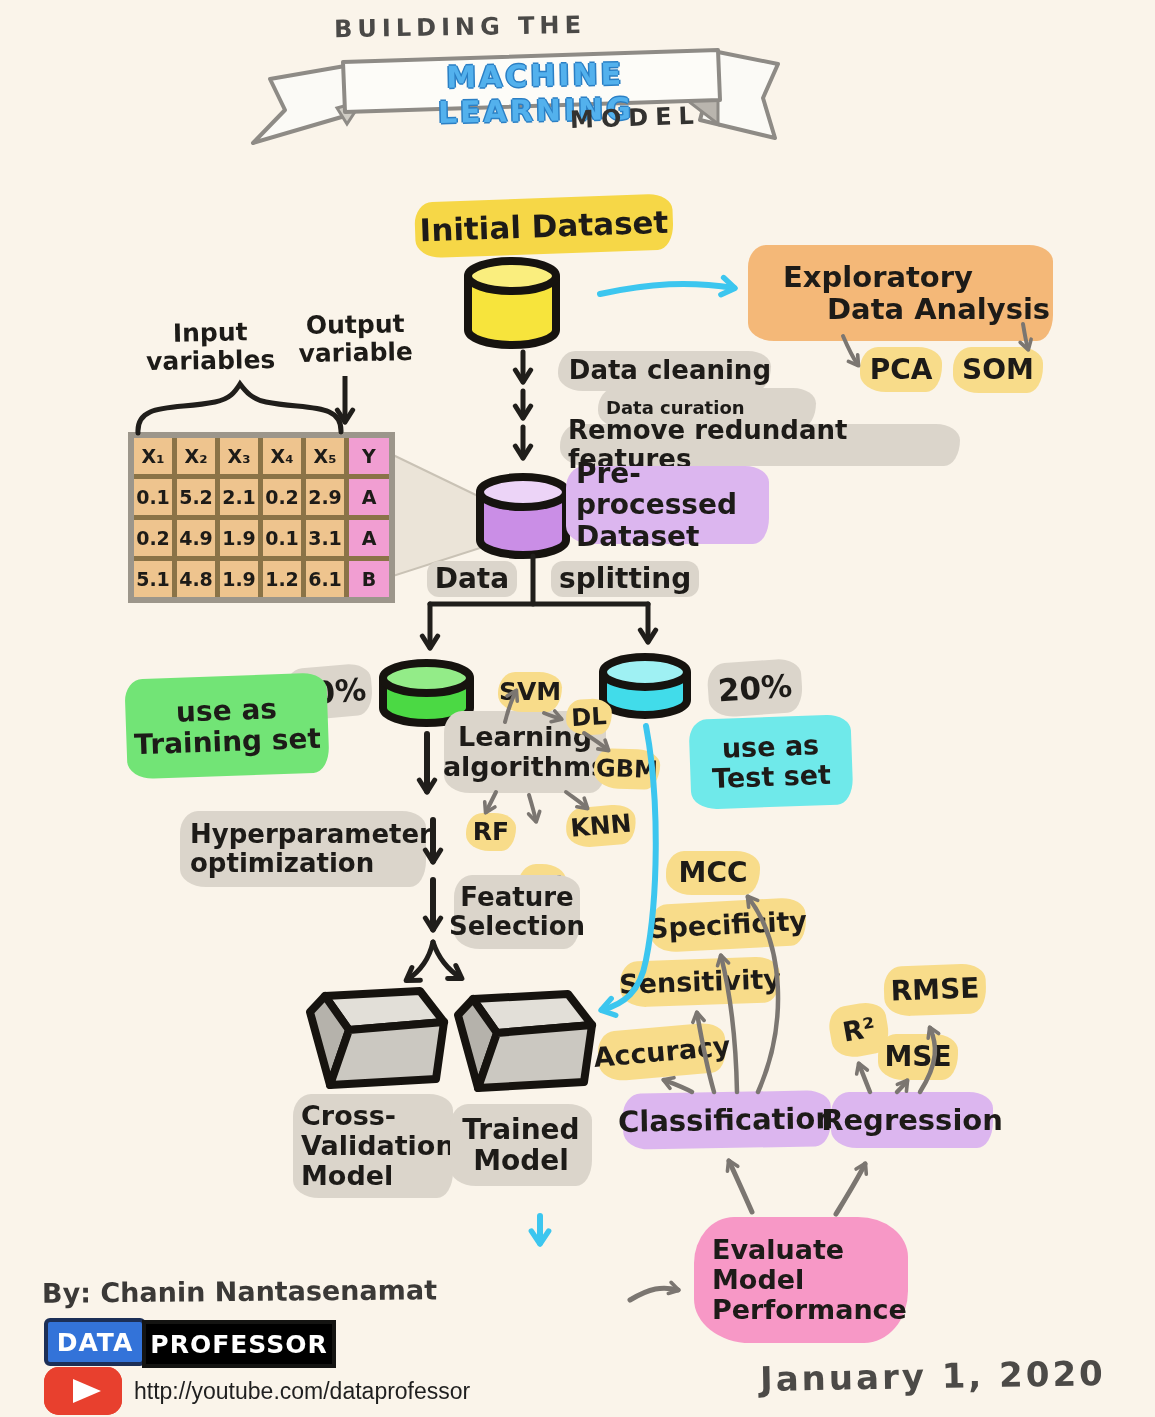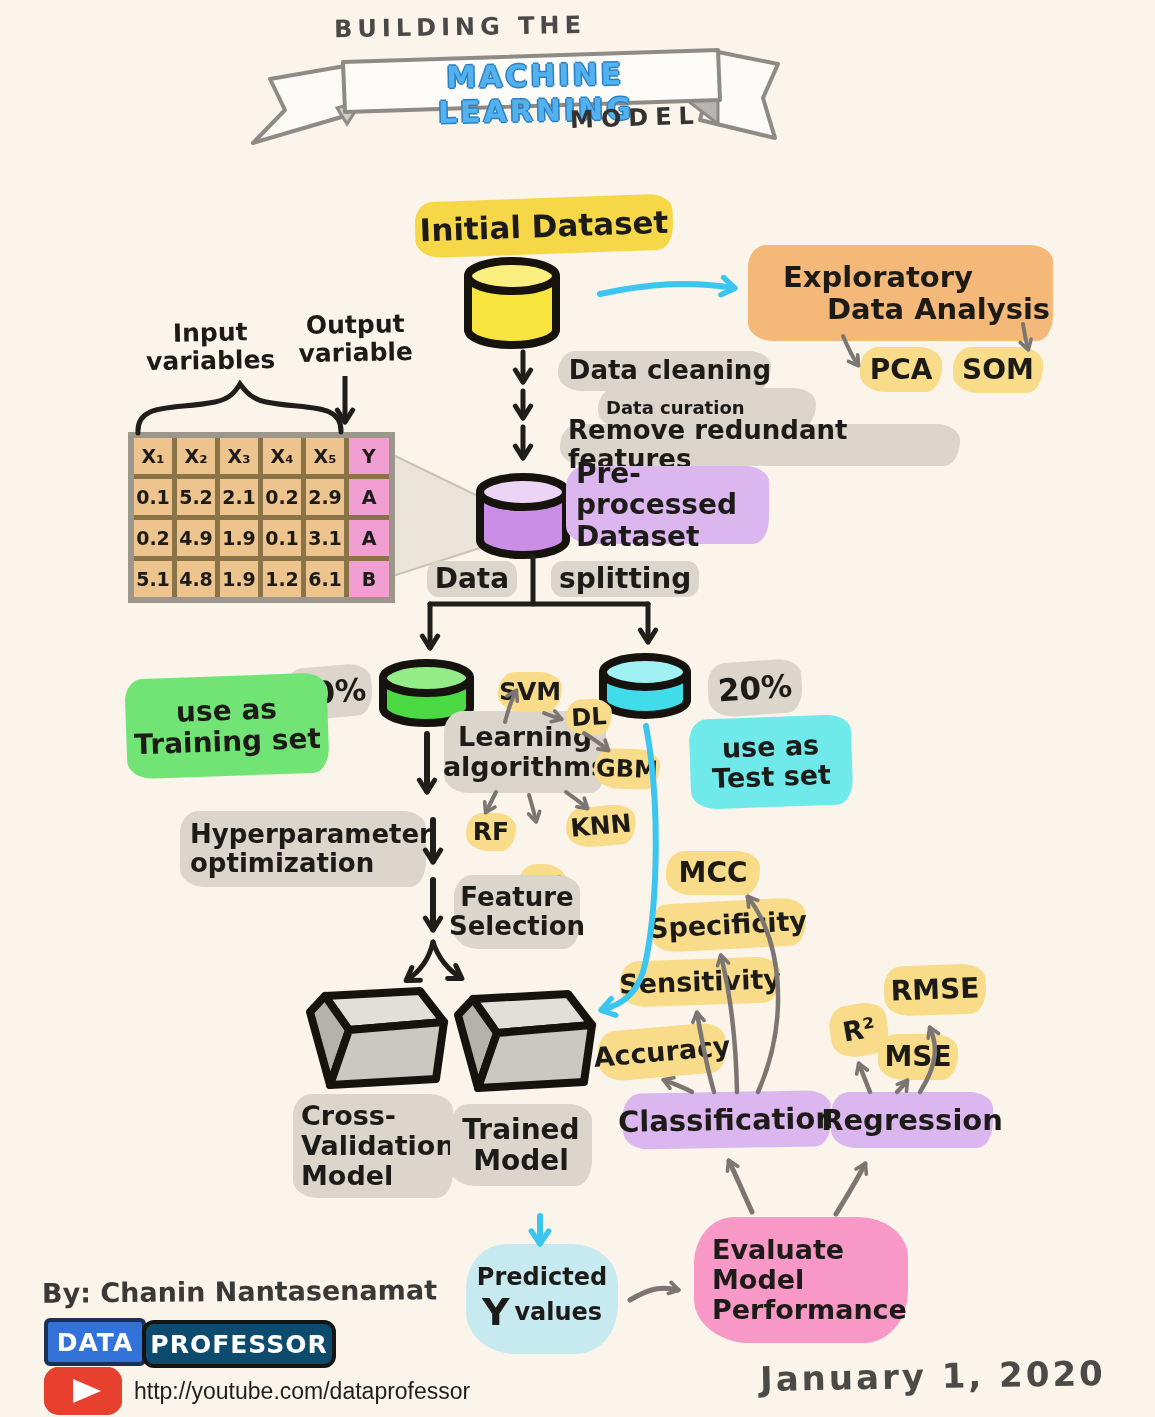--- a/index.html
+++ b/index.html
@@ -265,33 +265,26 @@
   <div class="blob abs purple" style="left:831px;top:1092px;width:162px;height:56px;font-size:29px;">
     <span>Regression</span>
   </div>
 
   <div class="blob abs pink left" style="left:694px;top:1217px;width:214px;height:126px;font-size:27px;border-radius:40px 50px 44px 56px/46px 40px 52px 44px;">
     <span style="margin-left:18px">Evaluate</span>
     <span style="margin-left:18px">Model</span>
     <span style="margin-left:18px">Performance</span>
   </div>
 
-  <div class="blob abs lblue" style="left:466px;top:1244px;width:152px;height:110px;font-size:24px;border-radius:40px 46px 42px 50px/44px 40px 48px 42px;">
-    <span>Predicted</span>
-    <span style="display:flex;align-items:center;">
-      <span class="bigY">Y</span>
-      <span>values</span>
-    </span>
-  </div>
 
   <div class="txt hw" style="left:42px;top:1276px;font-size:27px;color:#3b3937;transform:rotate(-0.5deg);">By: Chanin Nantasenamat</div>
   <div class="badge abs" style="left:44px;top:1318px;width:94px;height:40px;background:#3373d9;border:4px solid #1c2f57;border-radius:6px;font-size:25px;">
     <span>DATA</span>
   </div>
-  <div class="badge abs" style="left:142px;top:1320px;width:186px;height:40px;background:#0c4a6e;border:4px solid #141412;border-radius:12px;font-size:25px;">
+  <div class="badge abs" style="left:142px;top:1320px;width:186px;height:40px;background:#000000;border:4px solid #141412;border-radius:0;font-size:25px;">
     <span>PROFESSOR</span>
   </div>
   <div class="txt" style="left:134px;top:1378px;font-size:23px;color:#1f1f1f;font-family:'Liberation Sans',sans-serif;">http://youtube.com/dataprofessor</div>
   <div class="txt hw" style="left:760px;top:1356px;font-size:34px;color:#4c4a47;letter-spacing:3px;transform:rotate(-1deg);">January 1, 2020</div>
 
   <svg id="svg-over" width="1155" height="1417" viewBox="0 0 1155 1417">
     <defs>
       <marker id="hb" viewBox="0 0 20 20" refX="14" refY="10" markerWidth="22" markerHeight="22" orient="auto" markerUnits="userSpaceOnUse">
         <path d="M4,3 L15,10 L4,17" fill="none" stroke="#201e1b" stroke-width="4.5" stroke-linecap="round" stroke-linejoin="round"></path>
       </marker>

